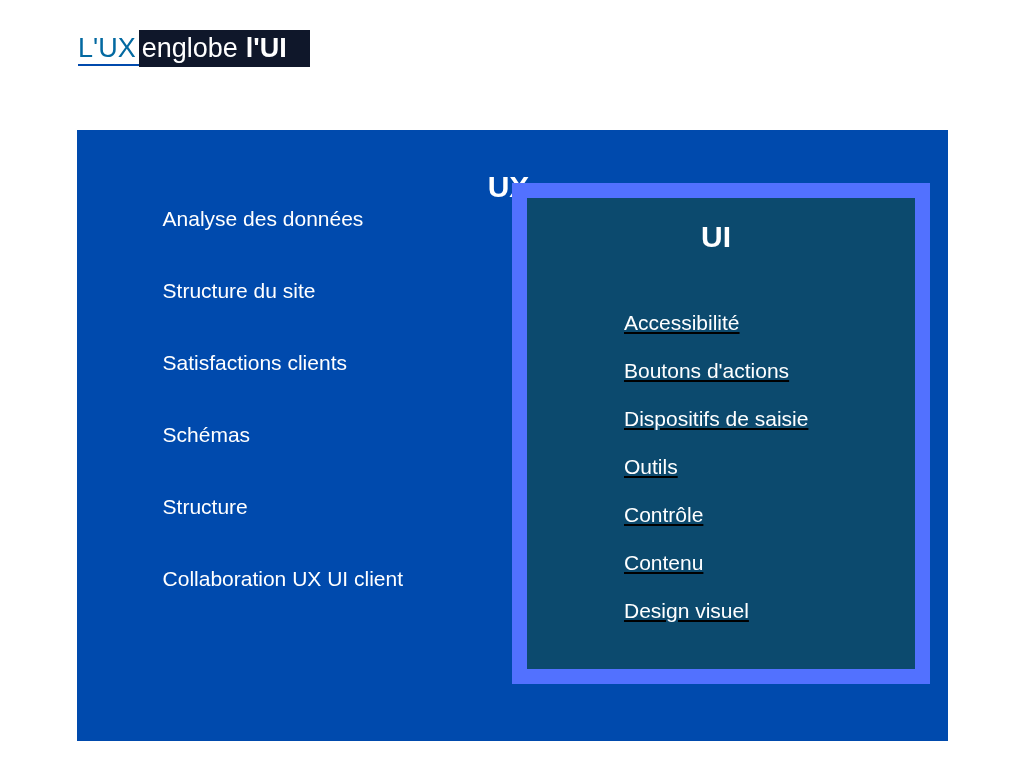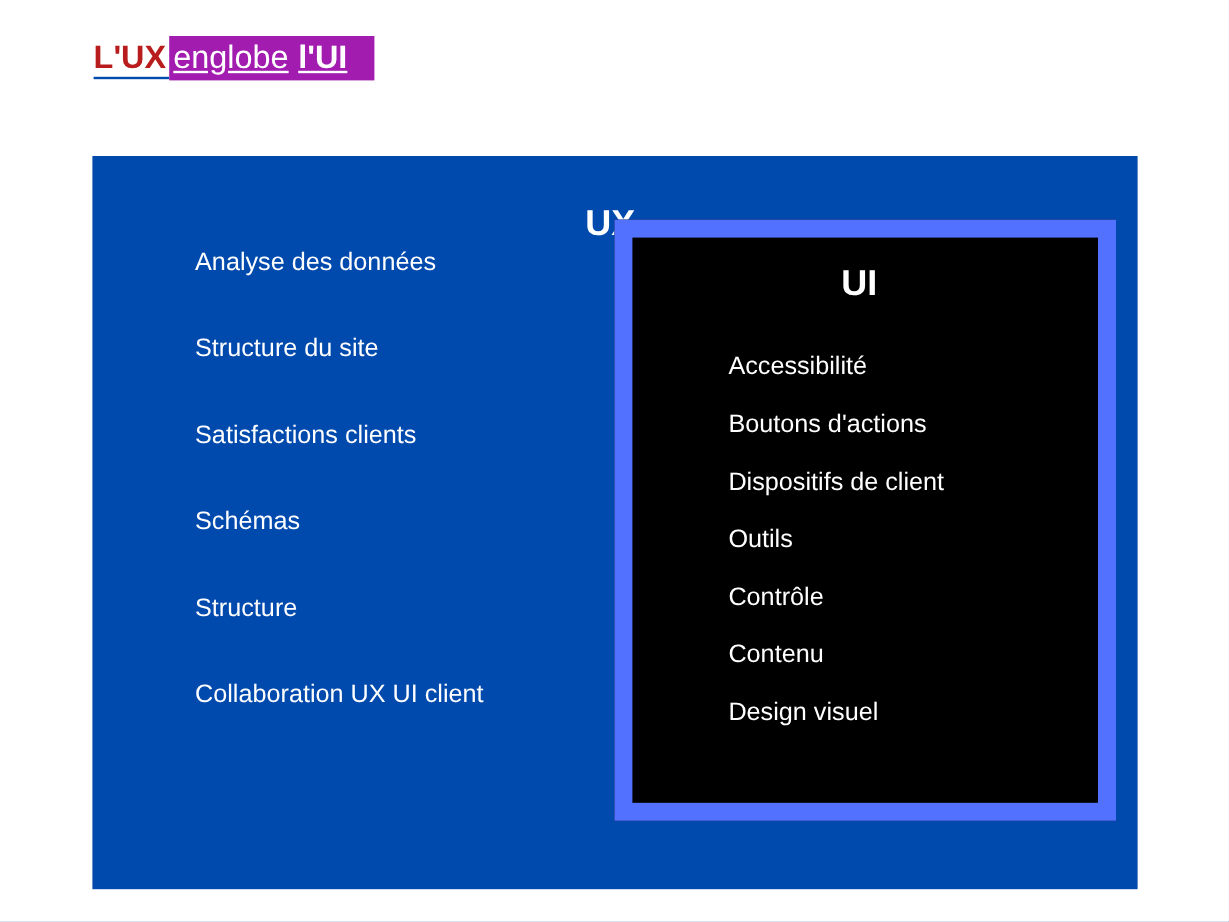--- a/index.html
+++ b/index.html
@@ -16,38 +16,37 @@
       position: absolute;
       left: 78px;
       top: 30px;
       height: 37px;
       display: flex;
       align-items: stretch;
       font-size: 27px;
       line-height: 37px;
     }
     .title-ux {
-      color: #b91c1c;
-      font-weight: bold;
+      color: #0369a1;
+      font-weight: normal;
       border-bottom: 2px solid #004AAD;
       height: 34px;
       line-height: 36px;
       padding-right: 3px;
     }
     .title-box {
-      background: #a21caf;
+      background: #0f172a;
       color: #ffffff;
       padding: 0 6px 0 3px;
       margin-left: 0;
       display: flex;
       gap: 8px;
       height: 37px;
       width: 171px;
       box-sizing: border-box;
-      text-decoration: underline;
     }
     .title-box .bold { font-weight: bold; }
 
     .ux-panel {
       position: absolute;
       left: 77px;
       top: 130px;
       width: 871px;
       height: 611px;
       background: #004AAD;
@@ -84,41 +83,42 @@
     }
 
     .ui-box {
       position: absolute;
       left: 435px;
       top: 53px;
       width: 418px;
       height: 501px;
       box-sizing: border-box;
       border: 15px solid #5271FF;
-      background: #000000;
+      background: #0c4a6e;
     }
     .ui-heading {
       position: absolute;
       left: 0;
       right: 0;
       top: 21px;
       text-align: center;
       color: #ffffff;
       font-weight: bold;
       font-size: 30px;
       line-height: 36px;
       padding-right: 10px;
     }
     .ui-list {
       position: absolute;
       left: 80px;
       top: 93px;
-      margin: 0;
+      margin: 17px;
       padding: 0;
       list-style: none;
+      text-decoration: underline;
     }
     .ui-list li {
       color: #ffffff;
       font-size: 21px;
       height: 48px;
       line-height: 30px;
       white-space: nowrap;
     }
   </style>
 </head>
@@ -144,20 +144,20 @@
     <li>Schémas</li>
     <li>Structure</li>
     <li>Collaboration UX UI client</li>
   </ul>
 
   <div class="ui-box">
     <div class="ui-heading">UI</div>
     <ul class="ui-list">
       <li>Accessibilité</li>
       <li>Boutons d'actions</li>
-      <li>Dispositifs de client</li>
+      <li>Dispositifs de saisie</li>
       <li>Outils</li>
       <li>Contrôle</li>
       <li>Contenu</li>
       <li>Design visuel</li>
     </ul>
   </div>
 </div>
 
 </body></html>

